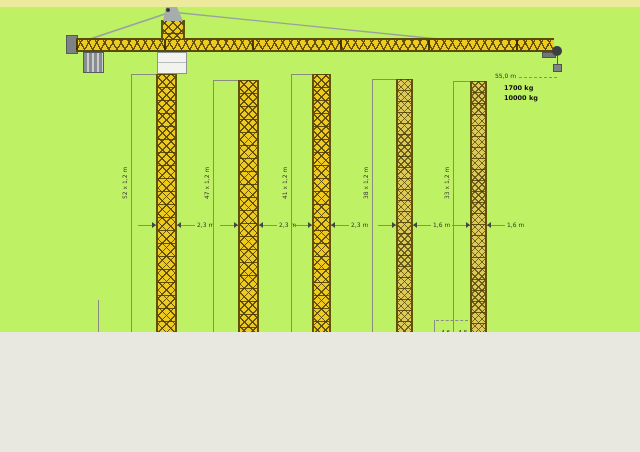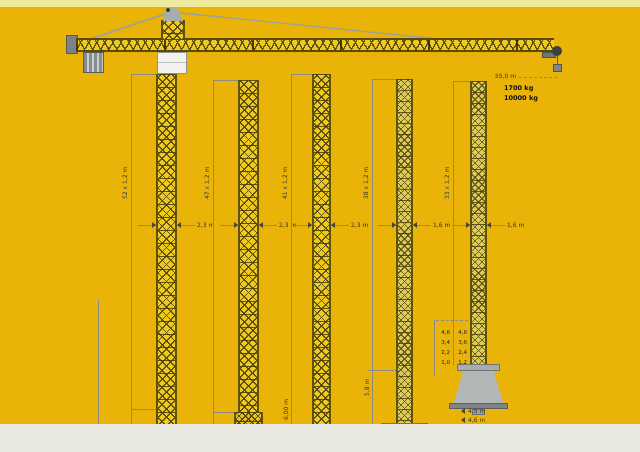--- a/index.html
+++ b/index.html
@@ -1,19 +1,19 @@
 <!DOCTYPE html>
 <html><head>
 <meta charset="utf-8">
 <style>
   * { margin:0; padding:0; box-sizing:border-box; }
   html,body { background:#e8e8e0; }
   #canvas {
-    position:relative; width:640px; height:424px; overflow:hidden;
-    background:#eab308;
+    position:relative; width:640px; height:332px; overflow:hidden;
+    background:#bef264;
     font-family:"DejaVu Sans", "Liberation Sans", sans-serif;
     color:#222;
   }
   .abs { position:absolute; }
   .g { position:absolute; left:0; top:0; width:0; height:0; }
 
   
   .topstrip { left:0; top:0; width:640px; height:7px; background:#edea9d; }
 
   

